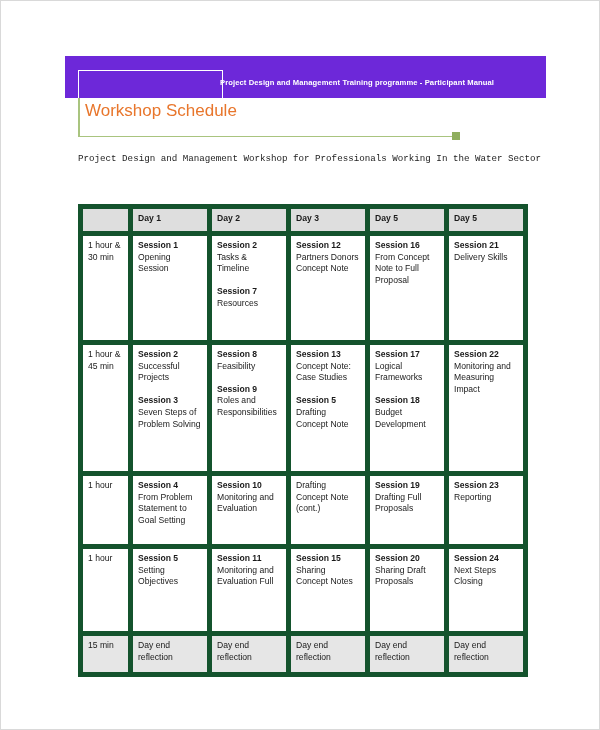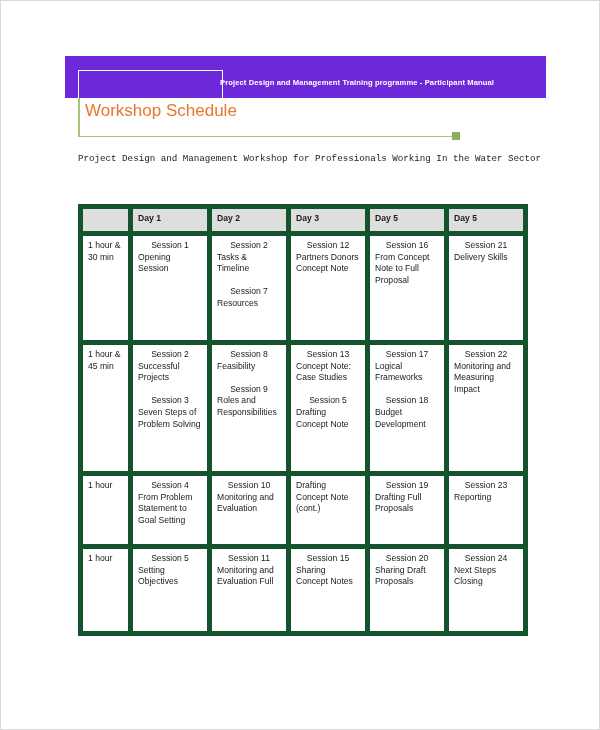--- a/index.html
+++ b/index.html
@@ -143,21 +143,21 @@
   .row-r1 td { height: 96px; margin-left: 24px; }
   .row-r2 td { height: 118px; margin-left: 19px; }
   .row-r3 td { height: 60px; }
   .row-r4 td { height: 74px; }
   .row-end td {
     height: 28px;
     background: #e6e6e6;
     padding-top: 5px;
   }
 
-  .sess { font-weight: normal; text-align: center; }
+  .sess { font-weight: bold; }
   .blk { margin: 0; }
   .blk + .blk { margin-top: 11.6px; }
 </style>
 </head>
 <body>
 
 <div class="page">
 
   <div class="masthead">
     <div class="masthead-box"></div>
@@ -338,17 +338,25 @@
                 <div>Sharing Draft Proposals</div>
               </div>
             </td>
             <td>
               <div class="blk">
                 <div class="sess">Session 24</div>
                 <div>Next Steps Closing</div>
               </div>
             </td>
           </tr>
+          <tr class="row-end">
+            <td>15 min</td>
+            <td>Day end reflection</td>
+            <td>Day end reflection</td>
+            <td>Day end reflection</td>
+            <td>Day end reflection</td>
+            <td>Day end reflection</td>
+          </tr>
         </tbody>
     </table>
   </div>
 
 </div>
 
 </body></html>

